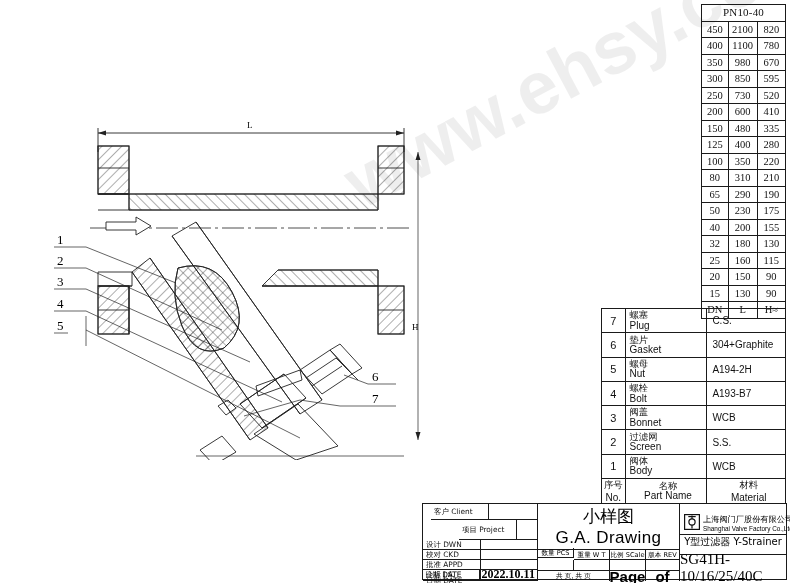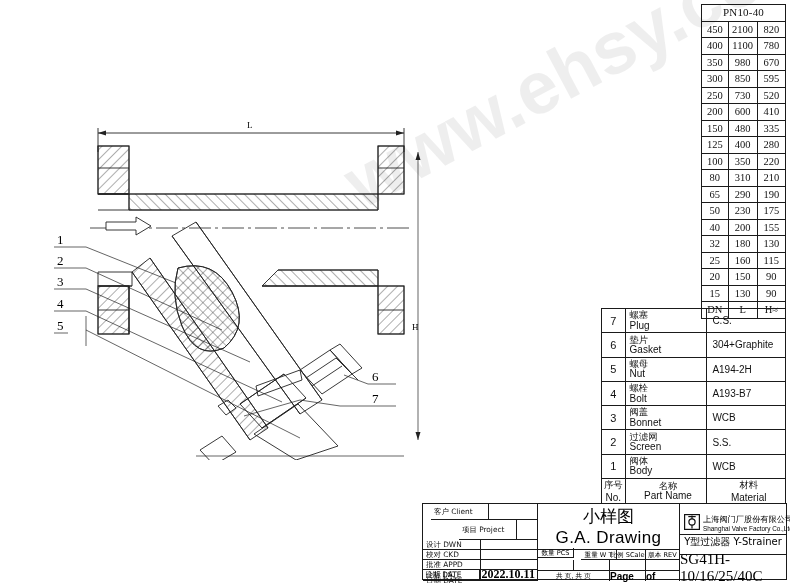--- a/index.html
+++ b/index.html
@@ -50,22 +50,22 @@
   #title-block .val{width:100%;justify-content:center;font-size:12.5px;
        font-family:"Liberation Serif",serif;font-weight:bold;}
   .nb{border-bottom:none !important;}
   .nr{border-right:none !important;}
 
   #ga-cn{font-size:17px;font-family:"DejaVu Sans",sans-serif;}
   #ga-en{font-size:17px;font-family:"Liberation Sans",sans-serif;
          letter-spacing:.4px;}
   .mini{font-size:6.6px;font-family:"DejaVu Sans",sans-serif;
         justify-content:center;text-align:center;line-height:8px;}
-  .page-lbl{font-size:10px;font-family:"Liberation Sans",sans-serif;
-        font-weight:bold;justify-content:flex-start;}
+  .page-lbl{font-size:15px;font-family:"Liberation Sans",sans-serif;
+        font-weight:bold;justify-content:center;}
 
   #co-cn{font-size:8.2px;font-family:"DejaVu Sans",sans-serif;white-space:nowrap;}
   #co-en{font-size:6.4px;font-family:"Liberation Sans",sans-serif;white-space:nowrap;}
   #prod-name{font-size:10px;font-family:"DejaVu Sans",sans-serif;}
   #model-no{font-size:15px;font-family:"Liberation Serif",serif;}
 
   
   .callout{font-size:13px;font-family:"Liberation Serif",serif;}
 
   
@@ -465,21 +465,21 @@
 
   <div class="cell" style="left:115px;top:0;width:142px;height:46px;
               flex-direction:column;justify-content:center;">
     <div id="ga-cn">小样图</div>
     <div id="ga-en">G.A.  Drawing</div>
   </div>
 
   <div class="cell mini" style="left:115px;top:44px;width:36px;height:10px;">
       <span>数量 PCS</span>
     </div>
-  <div class="cell mini" style="left:151px;top:46px;width:36px;height:10px;margin-left:7px;">
+  <div class="cell mini" style="left:151px;top:46px;width:36px;height:10px;">
       <span>重量 W T</span>
     </div>
   <div class="cell mini" style="left:187px;top:46px;width:36px;height:10px;">
       <span>比例 SCale</span>
     </div>
   <div class="cell mini" style="left:223px;top:46px;width:34px;height:10px;">
       <span>版本 REV</span>
     </div>
 
   <div class="cell" style="left:115px;top:56px;width:36px;height:11px;">

